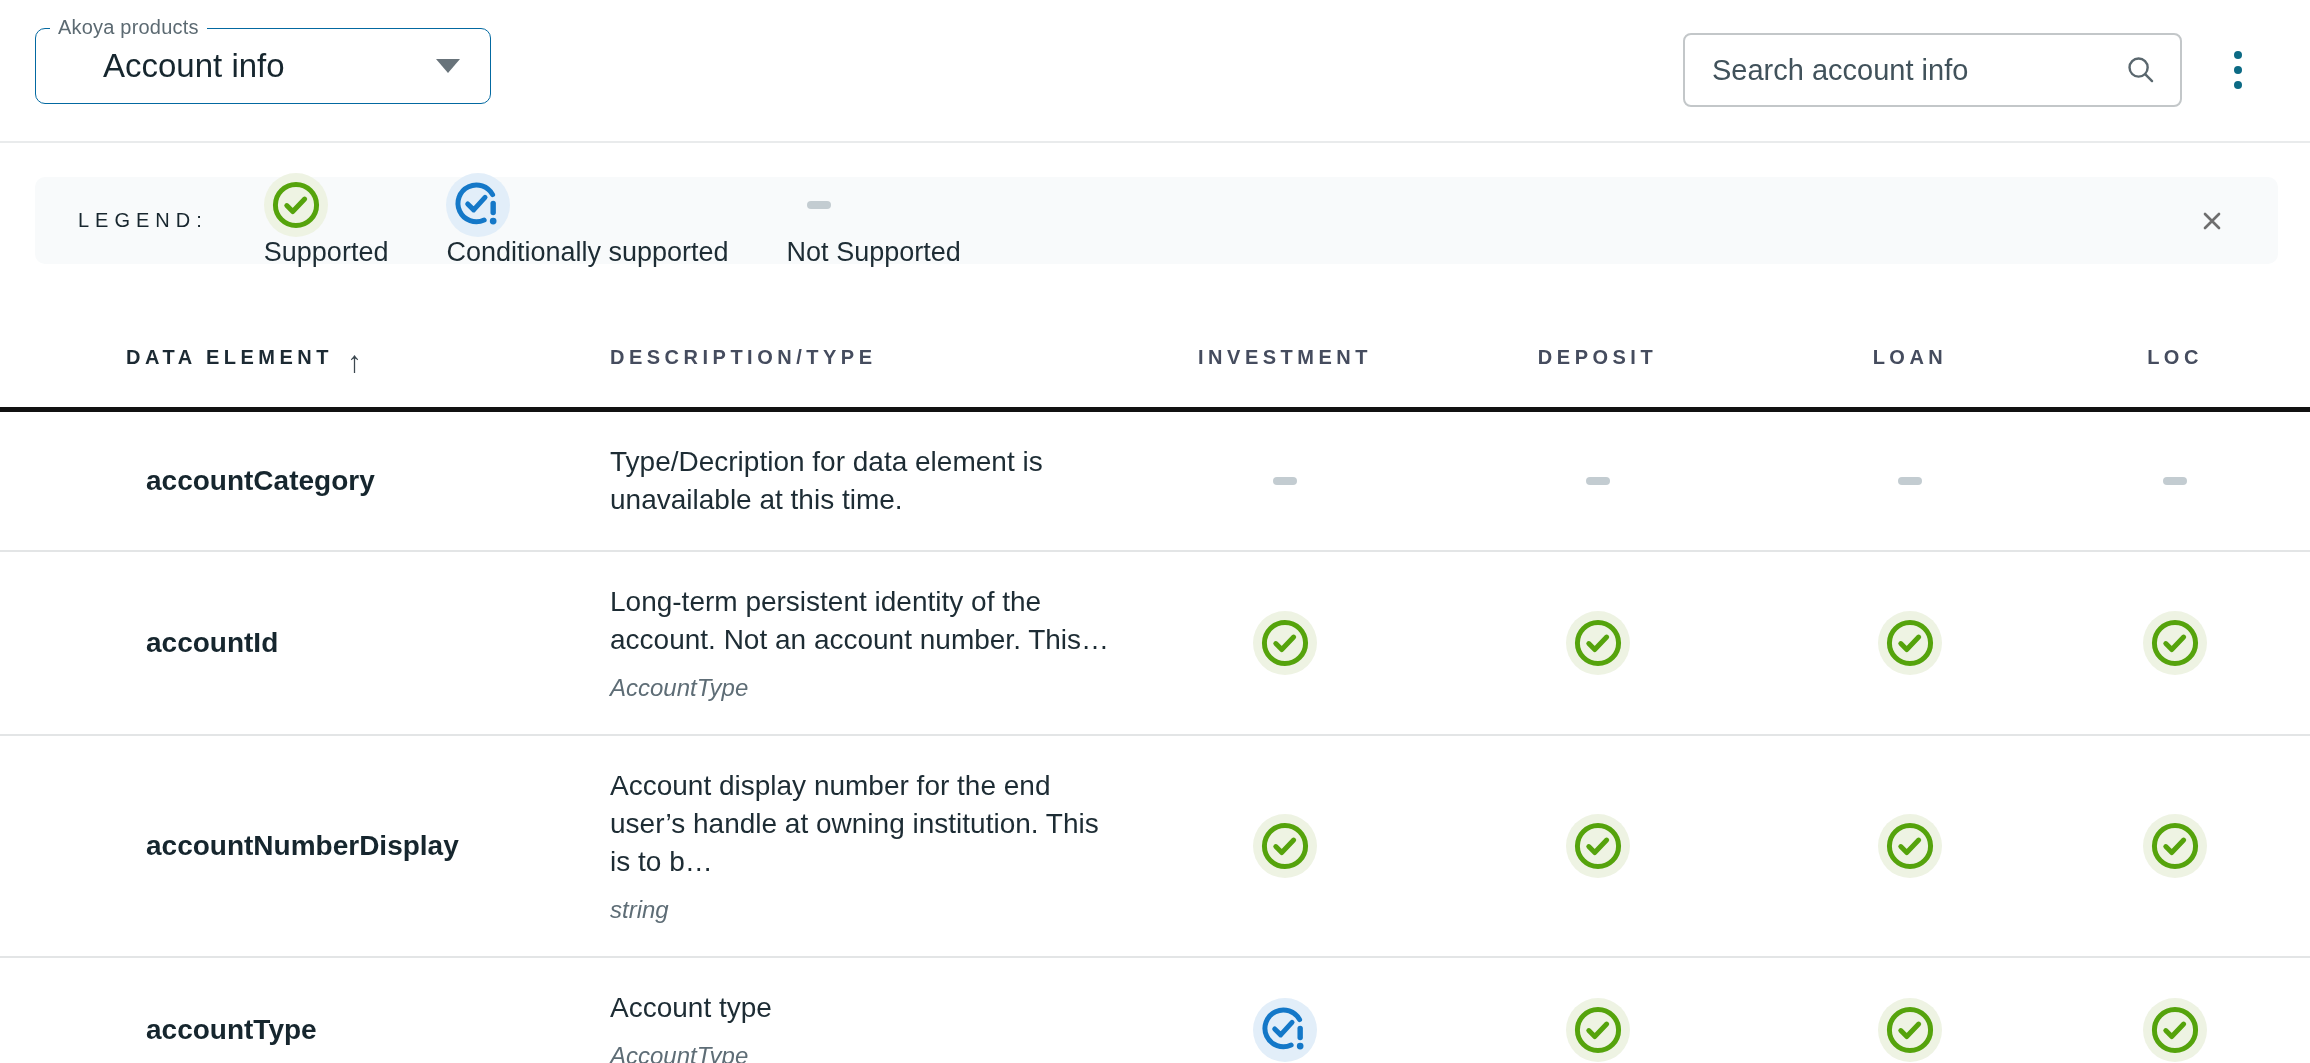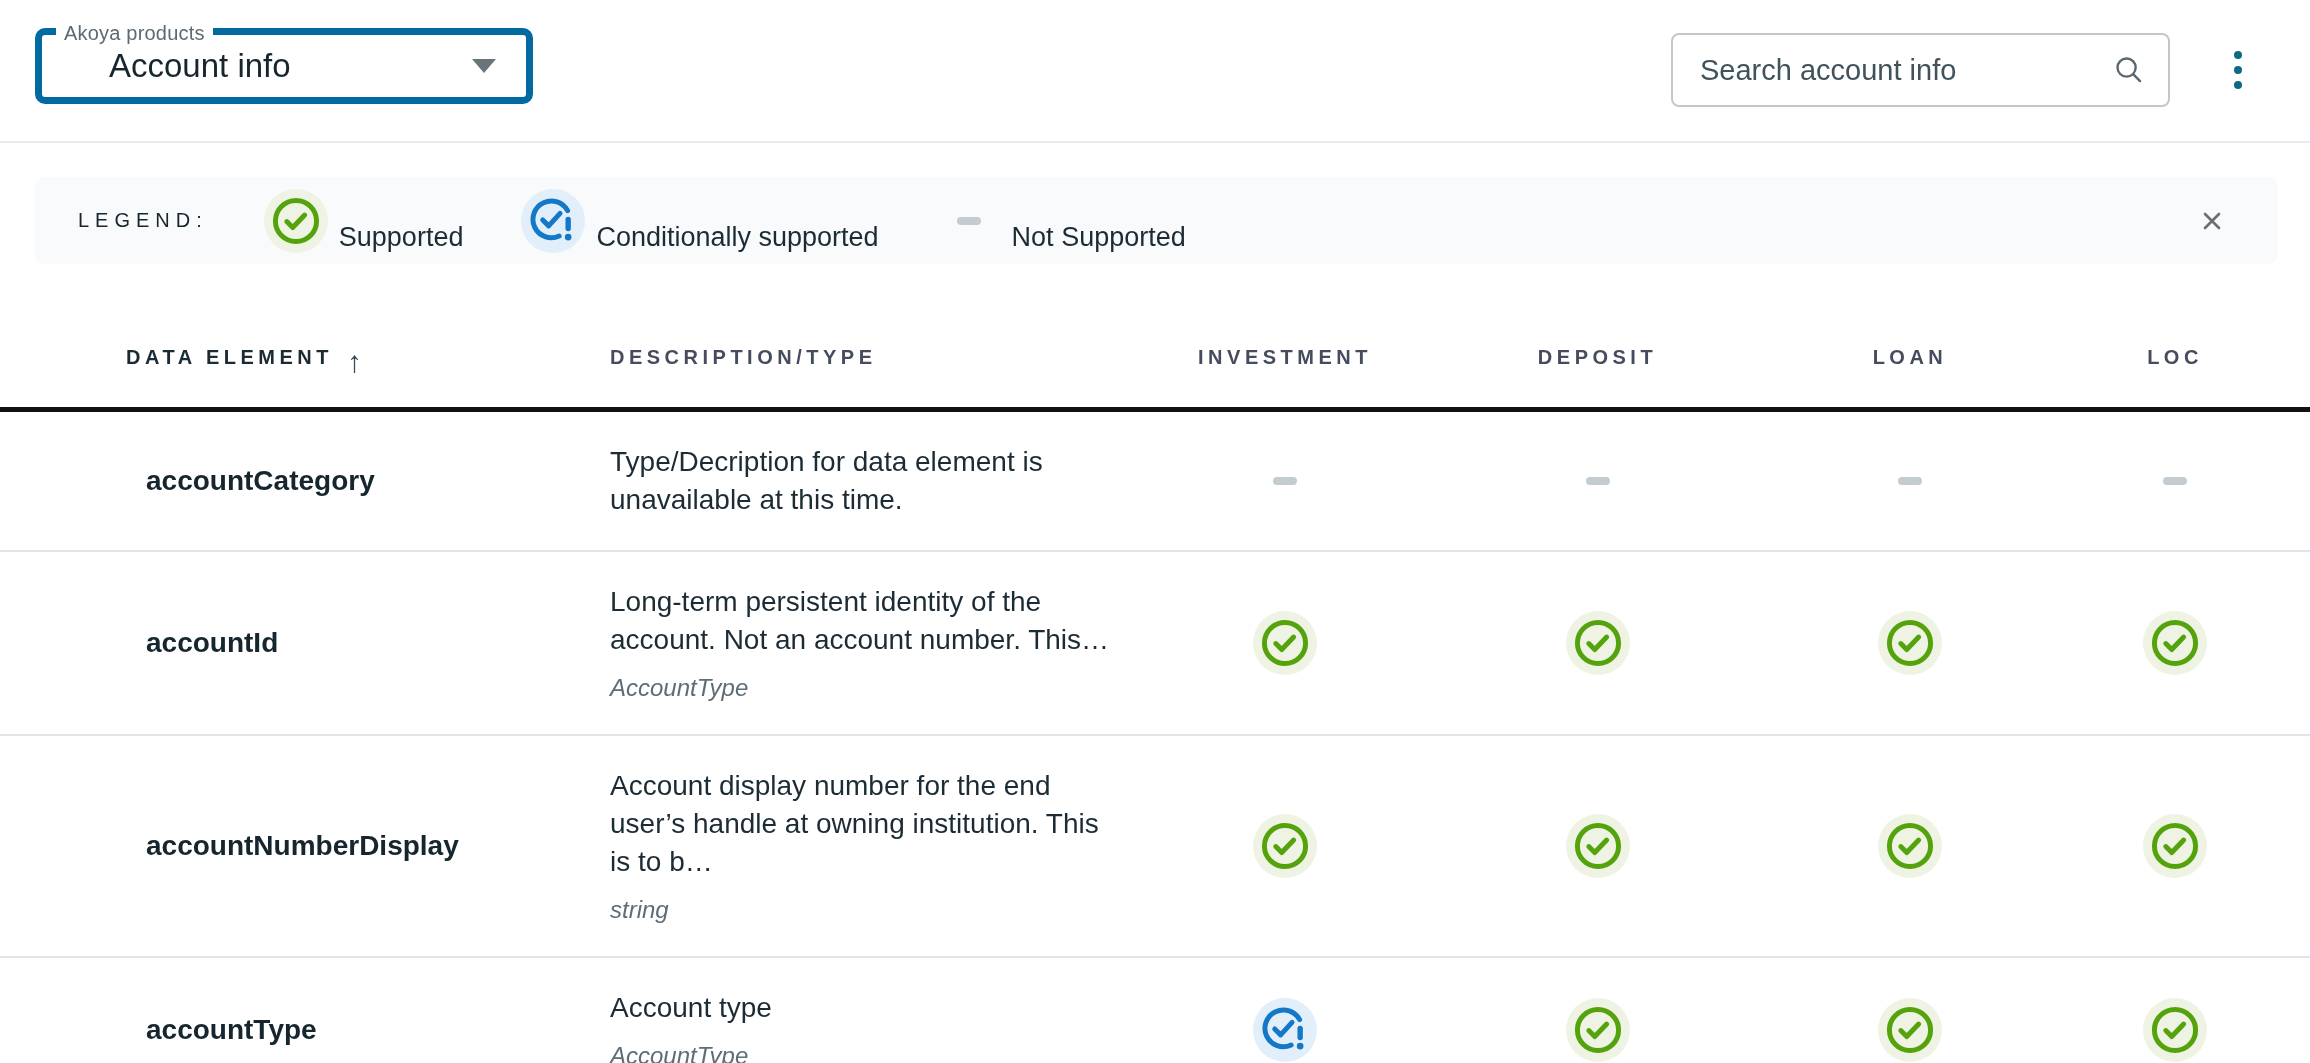--- a/index.html
+++ b/index.html
@@ -16,35 +16,35 @@
     width:2310px;height:1063px;overflow:hidden;background:#fff;
     font-family:"Liberation Sans",sans-serif;color:#17262e;
   }
   
   .topbar{
     height:143px;border-bottom:2px solid #e9ebec;
     display:flex;justify-content:space-between;align-items:flex-start;
     padding:28px 52px 0 35px;
   }
   .select{
-    position:relative;width:498px;height:76px;
-    border:7px solid #0369a1;border-radius:10px;
+    position:relative;width:456px;height:76px;
+    border:1px solid #0369a1;border-radius:10px;
     display:flex;align-items:center;padding:0 30px 0 22px;cursor:pointer;background:#fff;
   }
   .select-label{
     position:absolute;top:-13px;left:14px;background:#fff;padding:0 8px;
     font-size:20px;color:#5c6a72;letter-spacing:.2px;white-space:nowrap;
   }
   .select-value{font-size:33px;color:#16262e;margin-left:45px;}
   .caret{
     margin-left:auto;width:0;height:0;
     border-left:12px solid transparent;border-right:12px solid transparent;
     border-top:14px solid #68737a;
   }
-  .top-right{display:flex;align-items:center;gap:48px;margin-top:5px;}
+  .top-right{display:flex;align-items:center;gap:36px;margin-top:5px;}
   .searchbox{
     position:relative;width:499px;height:74px;
     border:2px solid #c3c7c9;border-radius:8px;display:flex;align-items:center;background:#fff;
   }
   .searchbox input{
     flex:1;border:none;outline:none;background:transparent;
     font-family:inherit;font-size:29px;color:#16262e;padding:0 72px 0 27px;
   }
   .searchbox input::placeholder{color:#41525b;opacity:1;}
   .search-icon{position:absolute;right:22px;top:50%;transform:translateY(-50%);display:flex;}
@@ -55,21 +55,21 @@
   .kebab .dot{width:8px;height:8px;border-radius:50%;background:var(--accent-teal);}
   
   .legendbar{
     margin:34px 32px 0 35px;height:87px;background:#f8fafb;border-radius:10px;
     display:flex;align-items:center;padding:0 46px 0 43px;
   }
   .legend-title{
     font-size:20px;font-weight:400;letter-spacing:6px;color:#17262e;margin-right:56px;white-space:nowrap;
   }
   #legend-items{display:flex;align-items:center;}
-  .legend-item{display:flex;align-items:flex-end;margin-right:58px;}
+  .legend-item{display:flex;align-items:flex-start;margin-right:58px;flex-direction:column;}
   .legend-item .icon-slot{width:64px;height:64px;display:flex;align-items:center;justify-content:center;margin-right:11px;}
   .legend-label{font-size:27px;color:#1d2c34;white-space:nowrap;}
   .legend-close{
     margin-left:auto;background:none;border:none;cursor:pointer;
     width:40px;height:40px;display:flex;align-items:center;justify-content:center;padding:0;
   }
   
   .grid{display:grid;grid-template-columns:610px 520px 310px 315px 310px 220px 1fr;}
   .thead{padding-top:82px;border-bottom:5px solid #111;}
   .th{

